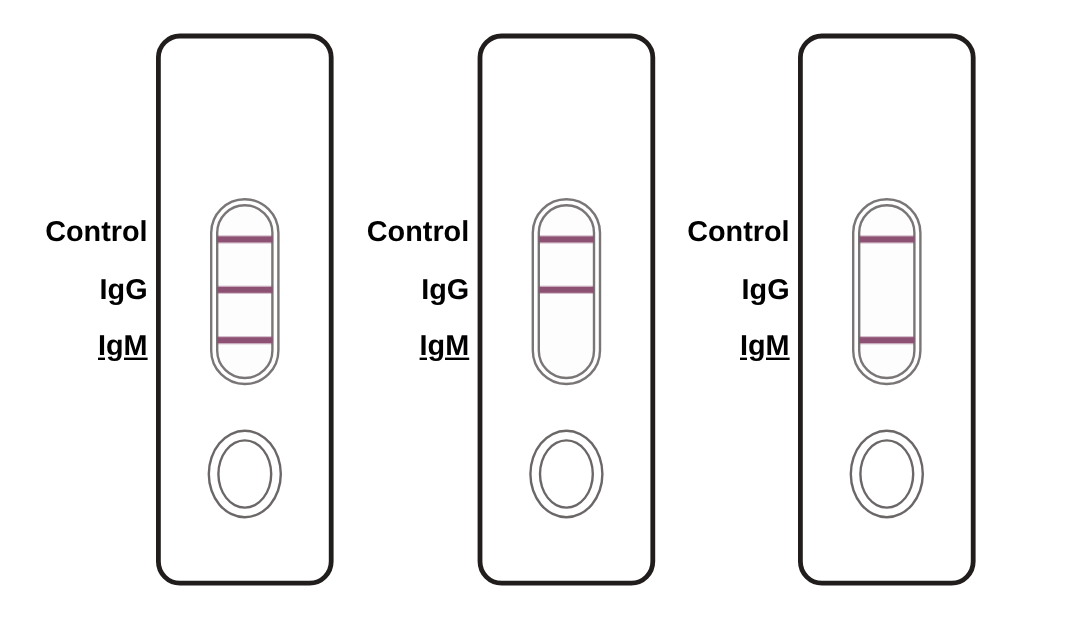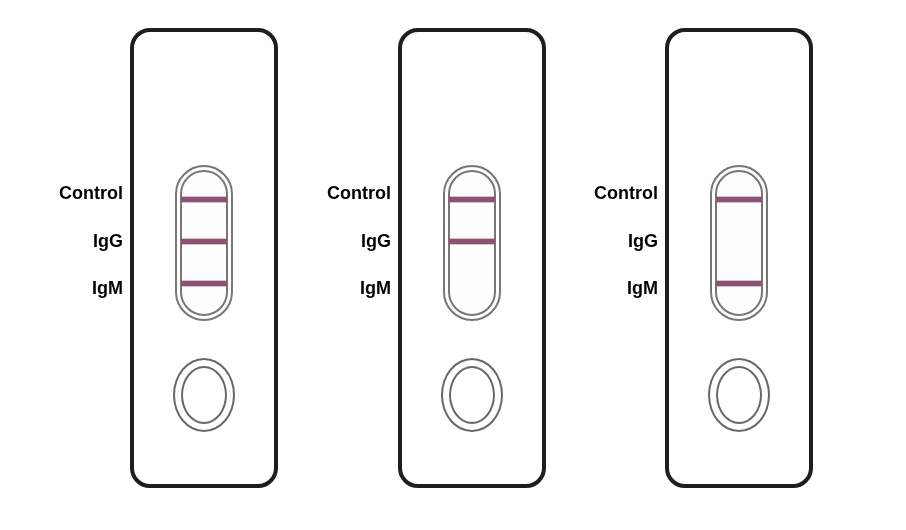--- a/index.html
+++ b/index.html
@@ -30,30 +30,30 @@
     left: 0;
     top: 0;
     width: 123px;
     height: 330px;
   }
   .lbl {
     position: absolute;
     left: 0;
     width: 123px;
     text-align: right;
-    font-size: 18px;
+    font-size: 24px;
     font-weight: 700;
     line-height: 27px;
     color: var(--label-color, #000000);
     letter-spacing: 0px;
     white-space: nowrap;
   }
   .lbl-control { top: 180px; }
   .lbl-igg     { top: 228px; }
-  .lbl-igm     { top: 275px; }
+  .lbl-igm     { top: 275px; text-decoration: underline; }
 
   .cassette {
     position: absolute;
     left: 130px;
     top: 28px;
     width: 140px;
     height: 452px;
     background: #ffffff;
     border: 4px solid var(--cassette-border-color, #211d1d);
     border-radius: 20px;

